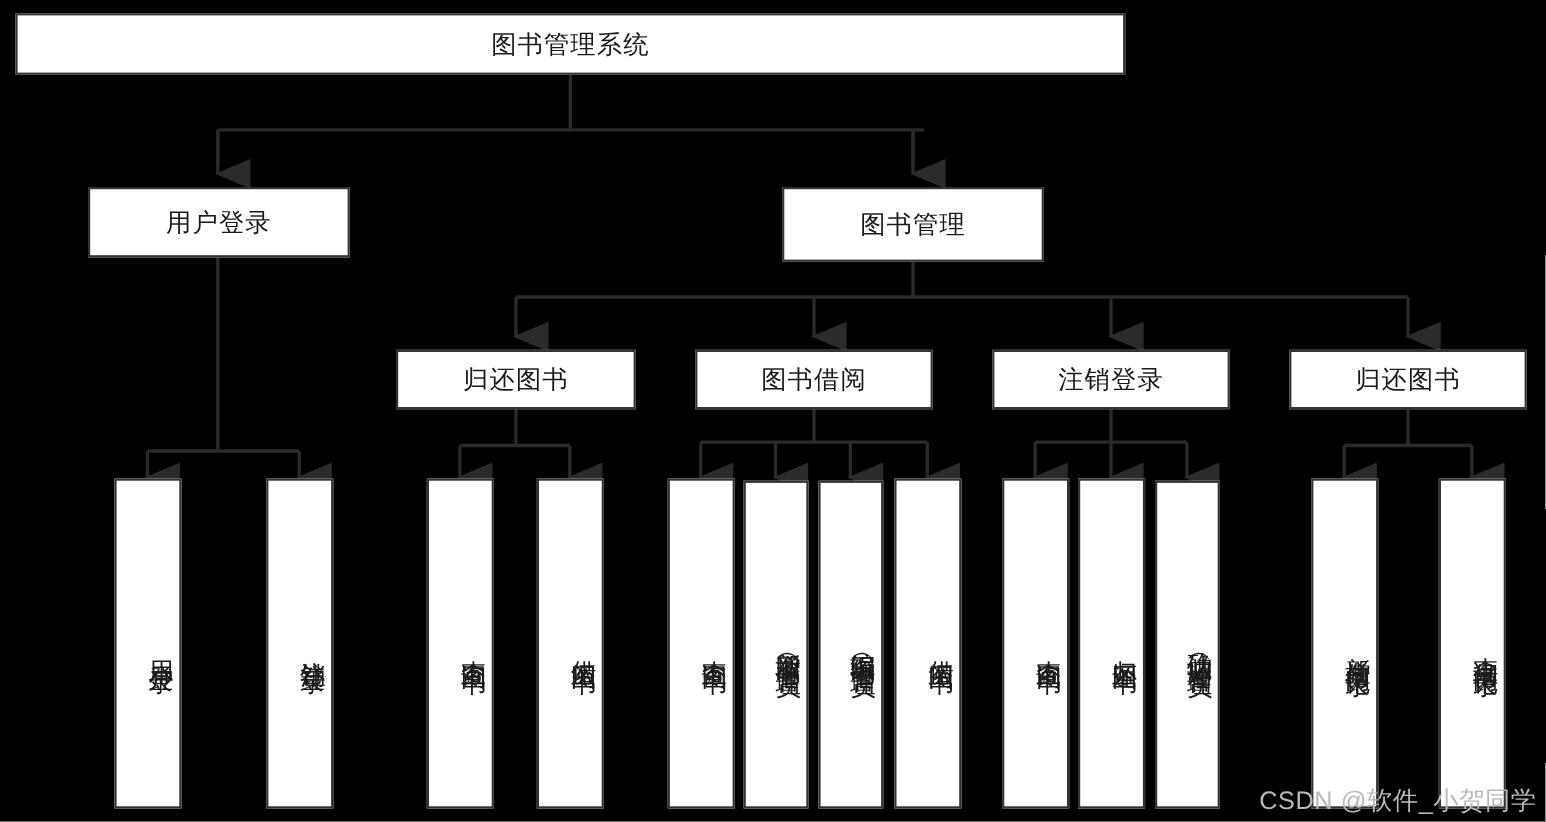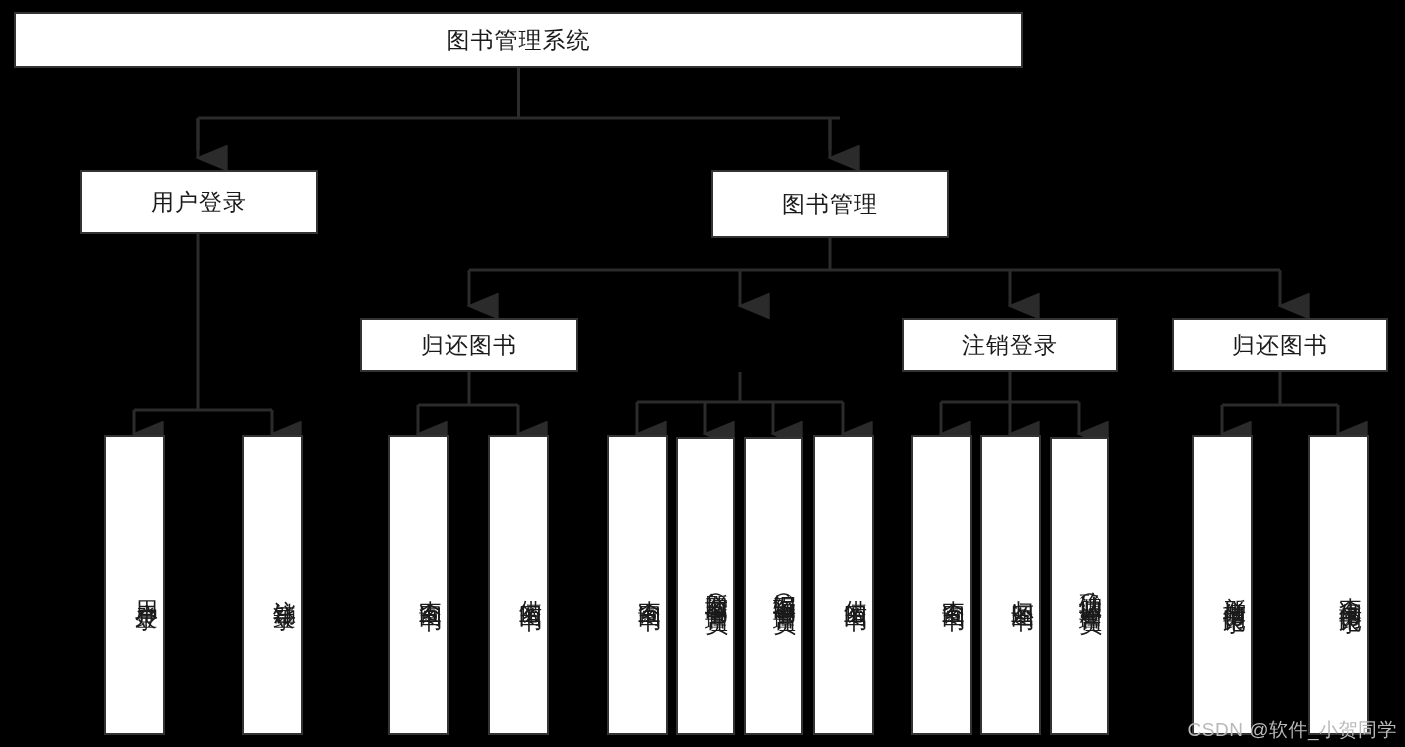--- a/index.html
+++ b/index.html
@@ -51,21 +51,21 @@
   .node.vert.tall-text {
     padding-top: 2px;
   }
   .node-title {
     font-size: 25px;
   }
   .watermark {
     position: absolute;
     right: 8px;
     bottom: 4px;
-    font-size: 19px;
+    font-size: 23px;
     color: #b8b8b8;
     white-space: nowrap;
     letter-spacing: 0.5px;
   }
 </style>
 </head>
 <body>
 
 <div id="canvas">
 
@@ -149,20 +149,21 @@
       <path d="M 1338 405 L 1338 434"></path>
     </g>
   </svg>
 
   <div class="node horiz node-title" style="left:14px; top:12px; width:1009px; height:56px;">图书管理系统</div>
 
   <div class="node horiz" style="left:80px; top:170px; width:238px; height:64px;">用户登录</div>
   <div class="node horiz" style="left:711px; top:170px; width:238px; height:68px;">图书管理</div>
 
   <div class="node horiz" style="left:360px; top:318px; width:218px; height:54px;">归还图书</div>
+  <div class="node horiz" style="left:632px; top:318px; width:216px; height:54px;">图书借阅</div>
   <div class="node horiz" style="left:902px; top:318px; width:216px; height:54px;">注销登录</div>
   <div class="node horiz" style="left:1172px; top:318px; width:216px; height:54px;">归还图书</div>
 
   <div class="node vert" style="left:104px; top:435px; width:61px; height:300px;">用户登录</div>
   <div class="node vert" style="left:242px; top:435px; width:61px; height:300px;">注销登录</div>
 
   <div class="node vert" style="left:388px; top:435px; width:61px; height:300px;">查询图书</div>
   <div class="node vert" style="left:488px; top:435px; width:61px; height:300px;">借阅图书</div>
 
   <div class="node vert" style="left:607px; top:435px; width:61px; height:300px;">查询图书</div>

